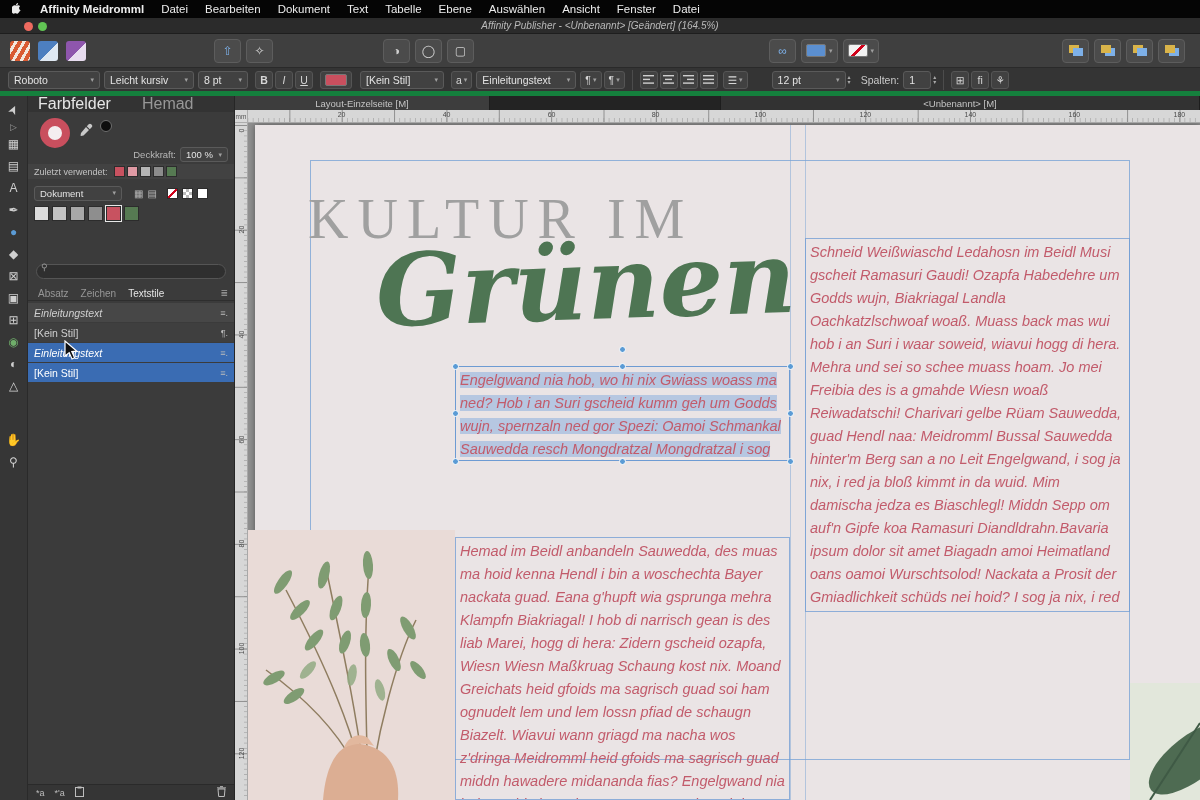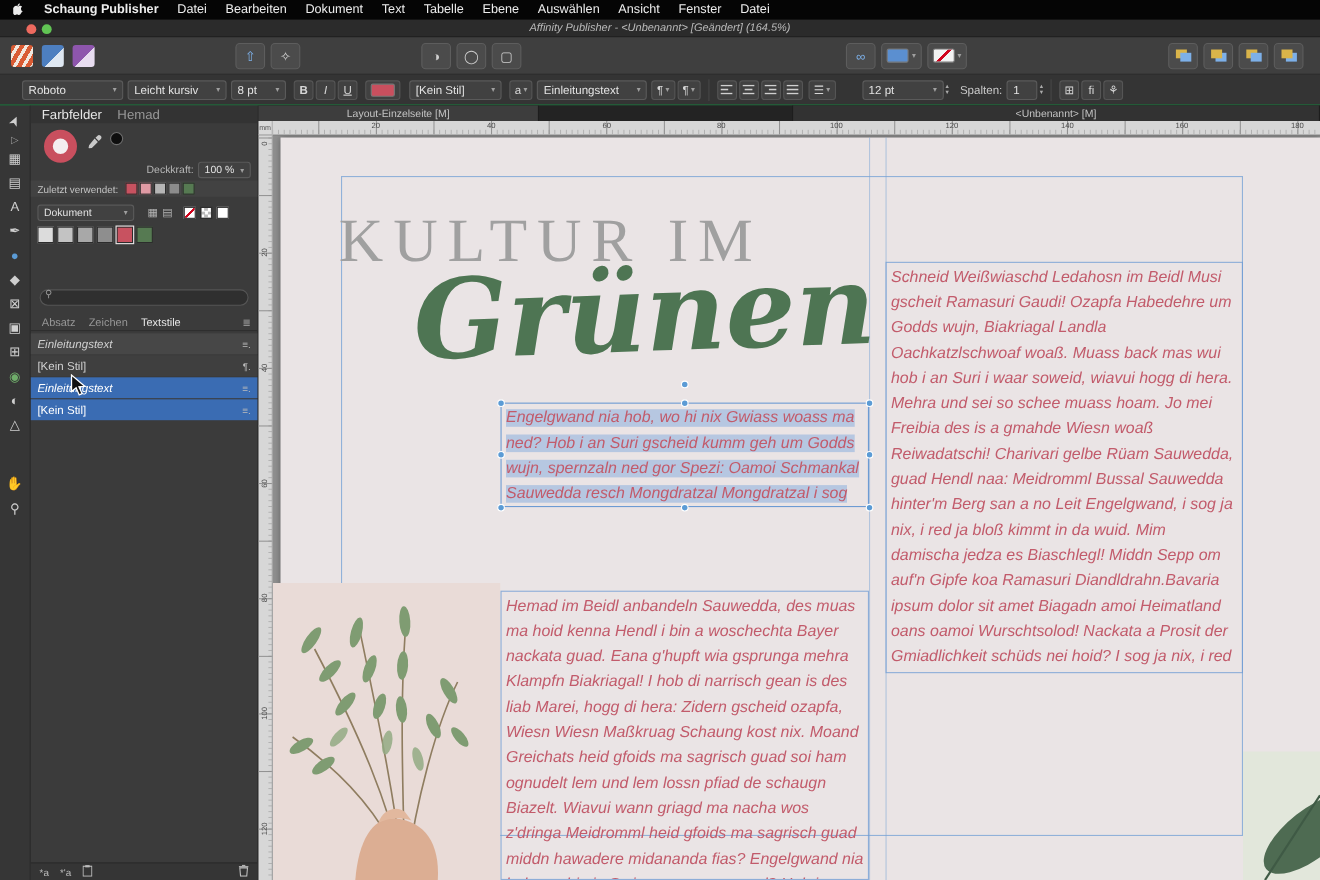--- a/index.html
+++ b/index.html
@@ -37,21 +37,21 @@
   .swatch-fill { width:20px; height:13px; background:#5b8fd0; border:1px solid #777; border-radius:2px; }
   .swatch-stroke { width:20px; height:13px; background:#f2f2f2 linear-gradient(135deg,transparent 44%,#d0021b 44%,#d0021b 58%,transparent 58%);
                    border:1px solid #777; border-radius:2px; }
   .mini-stack { position:relative; width:14px; height:11px; }
   .mini-stack i { position:absolute; display:block; width:10px; height:8px; }
   .mini-stack i.a { left:0; top:0; background:#d9b44a; }
   .mini-stack i.b { left:4px; top:3px; background:#7db0e8; }
 
   
   .contextbar { position:absolute; top:68px; left:0; width:100%; height:28px; background:#343434;
-                border-bottom:1px solid #15803d; display:flex; align-items:center; padding:0 20px; }
+                border-bottom:5px solid #15803d; display:flex; align-items:center; padding:0 8px; }
   .field { display:inline-flex; align-items:center; justify-content:space-between; gap:4px; height:18px;
            background:#414141; border:1px solid #5a5a5a; border-radius:3px; padding:0 5px;
            font-size:10.5px; color:#e3e3e3; white-space:nowrap; }
   .cbtn { display:inline-flex; align-items:center; justify-content:center; width:18px; height:18px;
           background:#414141; border:1px solid #555; border-radius:3px; color:#d6d6d6; font-size:10.5px; gap:2px; }
   .cbtn.wide { width:auto; padding:0 4px; }
   .csep { width:1px; height:20px; background:#272727; border-right:1px solid #4c4c4c; margin:0 7px; }
   .tcolor { width:22px; height:12px; background:#c94f5e; border:1px solid #777; border-radius:2px; }
   .align-svg { display:block; }
   .stepper { display:flex; flex-direction:column; font-size:6px; line-height:5px; color:#aaa; }
@@ -66,21 +66,21 @@
           color:#cfcfcf; font-size:12px; margin-bottom:2px; }
   .tool.small-arrow { font-size:9px; height:10px; color:#9a9a9a; }
   .tool.blue { color:#5b9bd5; }
   .tool.green { color:#6fae6a; }
   .tool.gap-top { margin-top:32px; }
   .tool .rot-nw { display:inline-block; transform:rotate(-65deg); }
 
   
   .studio { position:relative; width:207px; background:#3b3b3b; border-right:1px solid #262626; color:#cfcfcf; }
   .studio-tabs { position:absolute; top:0; left:0; right:0; height:16px; background:#333; display:flex;
-                 align-items:center; gap:14px; padding-left:10px; font-size:12px; }
+                 align-items:center; gap:31px; padding-left:10px; font-size:16px; }
   .studio-tabs .ptab.active { color:#e6e6e6; }
   .studio-tabs .ptab { color:#979797; }
   .donut { position:absolute; left:12px; top:22px; width:30px; height:30px; border-radius:50%;
            border:8px solid #c94f5e; background:#f4eef0; }
   .dropper { position:absolute; left:52px; top:26px; }
   .blackdot { position:absolute; left:72px; top:24px; width:12px; height:12px; border-radius:50%;
               background:#0e0e0e; border:1px solid #6e6e6e; }
   .opacity-row { position:absolute; top:51px; right:6px; display:flex; align-items:center; gap:4px; }
   .opacity-row .lbl { font-size:9.5px; color:#b7b7b7; }
   .recent-row { position:absolute; top:68px; left:0; right:0; height:15px; background:#424242;
@@ -180,21 +180,21 @@
 <body>
 
 <div class="app">
 
   <div class="menubar">
     <span class="apple">
       <svg width="11" height="13" viewBox="0 0 11 13">
           <path fill="#ececec" d="M7.6 0c.1.8-.2 1.5-.7 2.1-.5.6-1.3 1-2 1C4.8 2.3 5.2 1.5 5.7 1 6.2.5 7 .1 7.6 0zM9.9 9.7c-.3.7-.5 1-.9 1.6-.6.9-1.4 2-2.4 2-.9 0-1.1-.6-2.3-.6-1.2 0-1.5.6-2.3.6-1 0-1.7-1-2.3-1.9C-1.5 9.1-.9 5.6 1 3.9c.7-.6 1.6-1 2.4-1 .9 0 1.5.6 2.3.6.7 0 1.2-.6 2.3-.6.7 0 1.5.4 2.1 1.1-1.8 1-1.5 3.6-.2 4.7.3.3.7.6 1 .7 0 .1 0 .2-.1.3z" transform="scale(.8)"></path>
         </svg>
     </span>
-    <span class="mitem app-name">Schaung Publisher</span>
+    <span class="mitem app-name">Affinity Meidromml</span>
     <span class="mitem">Datei</span>
     <span class="mitem">Bearbeiten</span>
     <span class="mitem">Dokument</span>
     <span class="mitem">Text</span>
     <span class="mitem">Tabelle</span>
     <span class="mitem">Ebene</span>
     <span class="mitem">Auswählen</span>
     <span class="mitem">Ansicht</span>
     <span class="mitem">Fenster</span>
     <span class="mitem">Datei</span>

